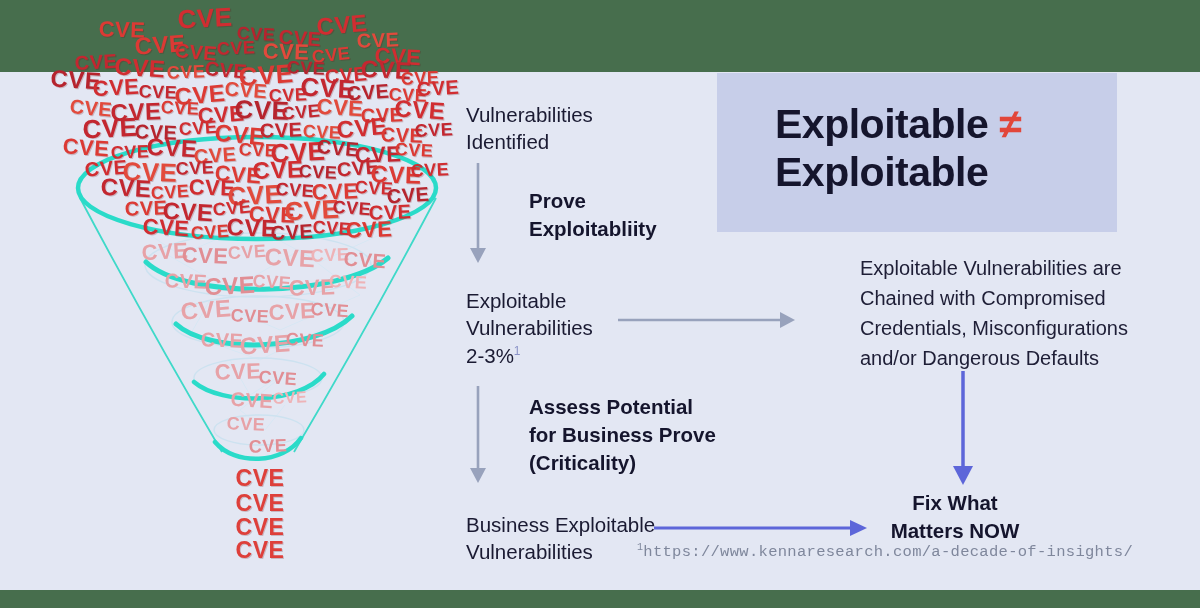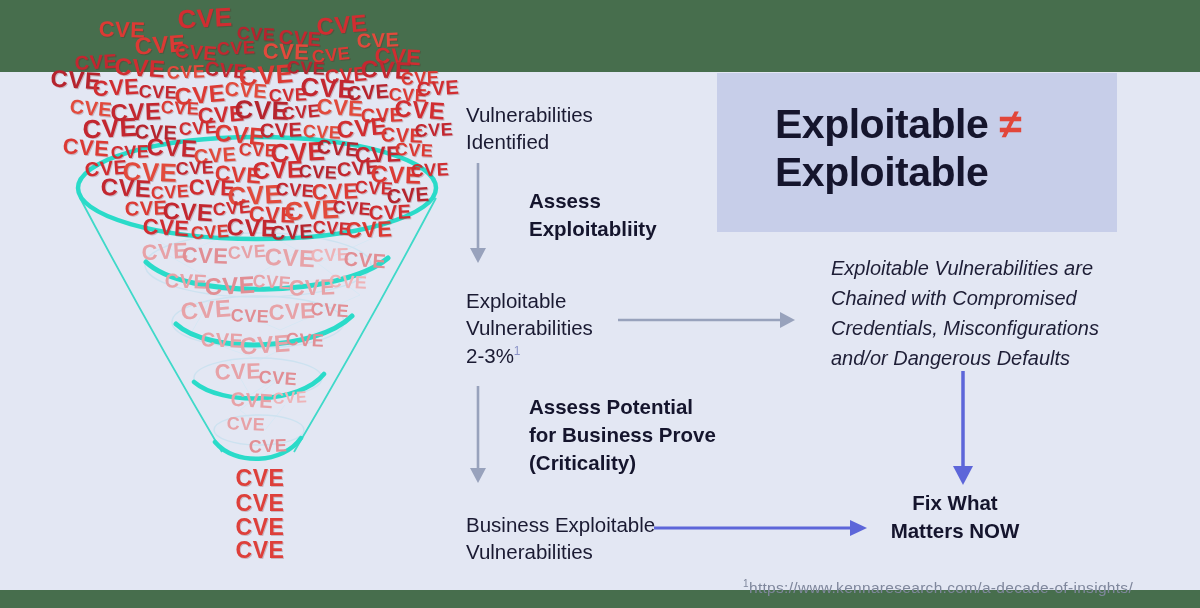--- a/index.html
+++ b/index.html
@@ -28,24 +28,24 @@
     background:#c7cee9;z-index:4;box-sizing:border-box;padding:28px 0 0 58px;
   }
   .header-title{
     font-size:41px;line-height:1.16;font-weight:800;letter-spacing:-.5px;color:#15152d;
   }
   .neq{color:#e2463a;}
   .fix-block{
     left:845px;top:489px;width:220px;text-align:center;
     font-size:20.5px;line-height:1.38;font-weight:700;color:#15152d;
   }
-  .right-note{left:831px;top:253px;font-size:20px;line-height:1.5;color:#1e1e36;font-style:italic;}
+  .right-note{left:860px;top:253px;font-size:20px;line-height:1.5;color:#1e1e36;}
   .footnote{
-    position:absolute;right:67px;top:579px;z-index:4;
-    font-size:15.5px;letter-spacing:.3px;color:#7f879c;white-space:nowrap;
+    position:absolute;right:67px;top:543px;z-index:4;
+    font-size:15.5px;letter-spacing:.3px;color:#7f879c;white-space:nowrap;font-family:Liberation Mono, monospace;
   }
   .footnote .sup{color:#7f879c;font-size:10px;}
 </style>
 </head>
 <body>
 
 <div class="strip top"></div>
 <div class="strip bottom"></div>
 
 <svg class="graphic" width="1200" height="608" viewBox="0 0 1200 608">
@@ -207,21 +207,21 @@
     <span class="cve" style="left: 246px; top: 424px; font-size: 18px; color: rgb(231, 162, 167); transform: translate(-50%, -50%) rotate(2deg); text-shadow: none;">CVE</span>
     <span class="cve" style="left: 268px; top: 446px; font-size: 18px; color: rgb(225, 142, 148); transform: translate(-50%, -50%) rotate(-2deg); text-shadow: none;">CVE</span>
     <span class="cve" style="left: 260px; top: 478px; font-size: 23px; color: rgb(222, 63, 58); transform: translate(-50%, -50%) rotate(0deg);">CVE</span>
     <span class="cve" style="left: 260px; top: 503px; font-size: 23px; color: rgb(222, 63, 58); transform: translate(-50%, -50%) rotate(0deg);">CVE</span>
     <span class="cve" style="left: 260px; top: 527px; font-size: 23px; color: rgb(222, 63, 58); transform: translate(-50%, -50%) rotate(0deg);">CVE</span>
     <span class="cve" style="left: 260px; top: 550px; font-size: 23px; color: rgb(222, 63, 58); transform: translate(-50%, -50%) rotate(0deg);">CVE</span>
   </div>
 
 <div class="txt body-label" style="left:466px;top:101px;">Vulnerabilities
 Identified</div>
-<div class="txt bold-label" style="left:529px;top:187px;">Assess
+<div class="txt bold-label" style="left:529px;top:187px;">Prove
 Exploitabliity</div>
 <div class="txt body-label" style="left:466px;top:287px;"><span>Exploitable
 Vulnerabilities
 2-3%</span><sup class="sup">1</sup></div>
 <div class="txt bold-label" style="left:529px;top:393px;">Assess Potential
 for Business Prove
 (Criticality)</div>
 <div class="txt body-label" style="left:466px;top:511px;">Business Exploitable
 Vulnerabilities</div>
 

